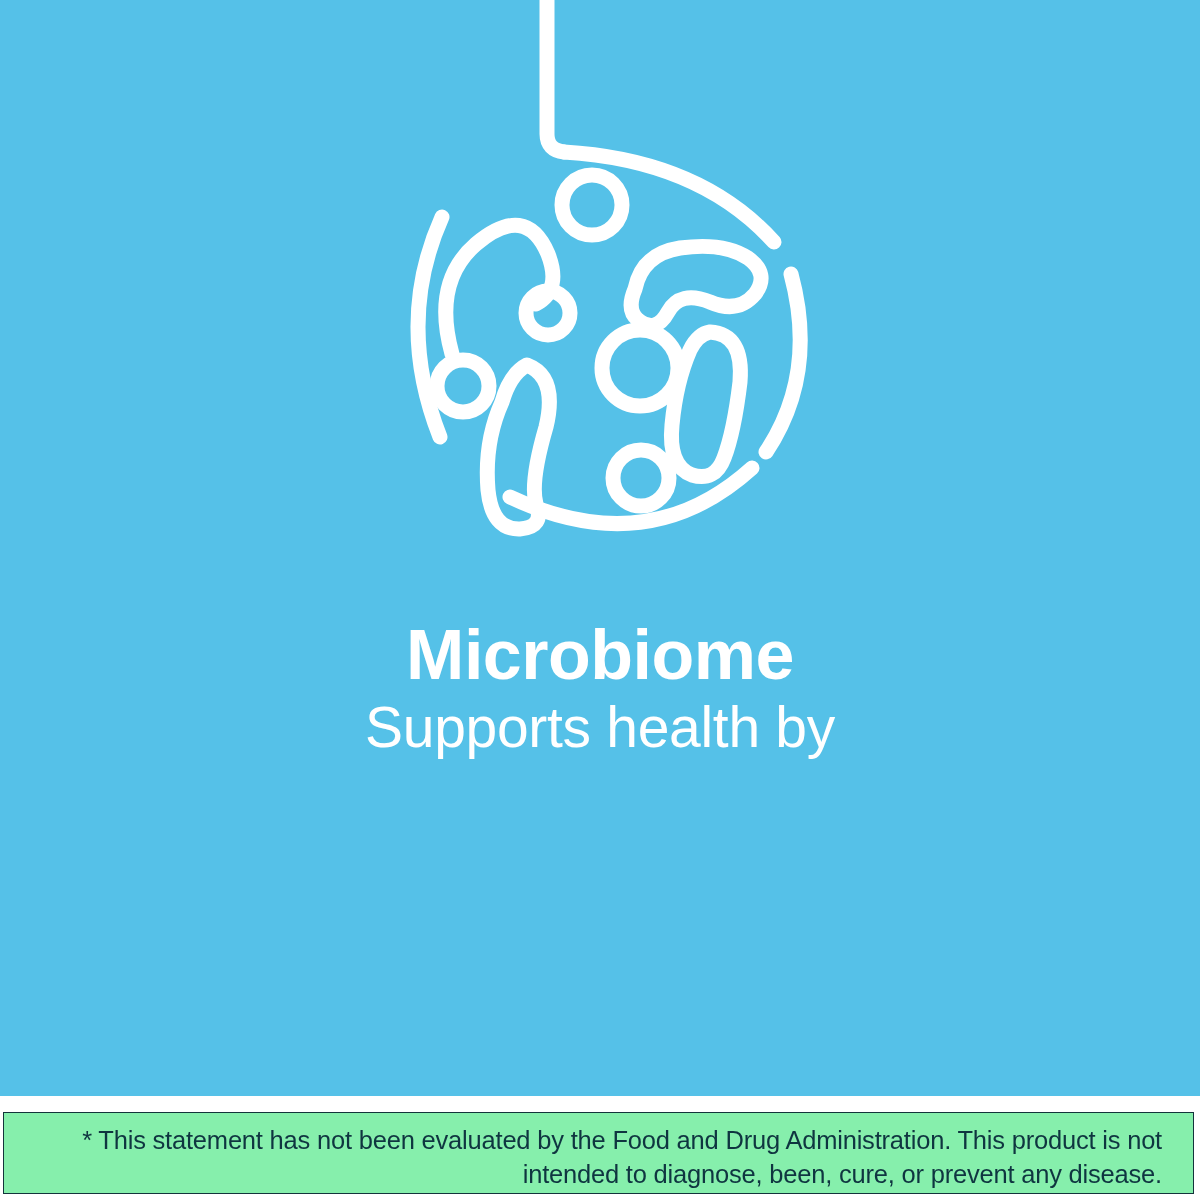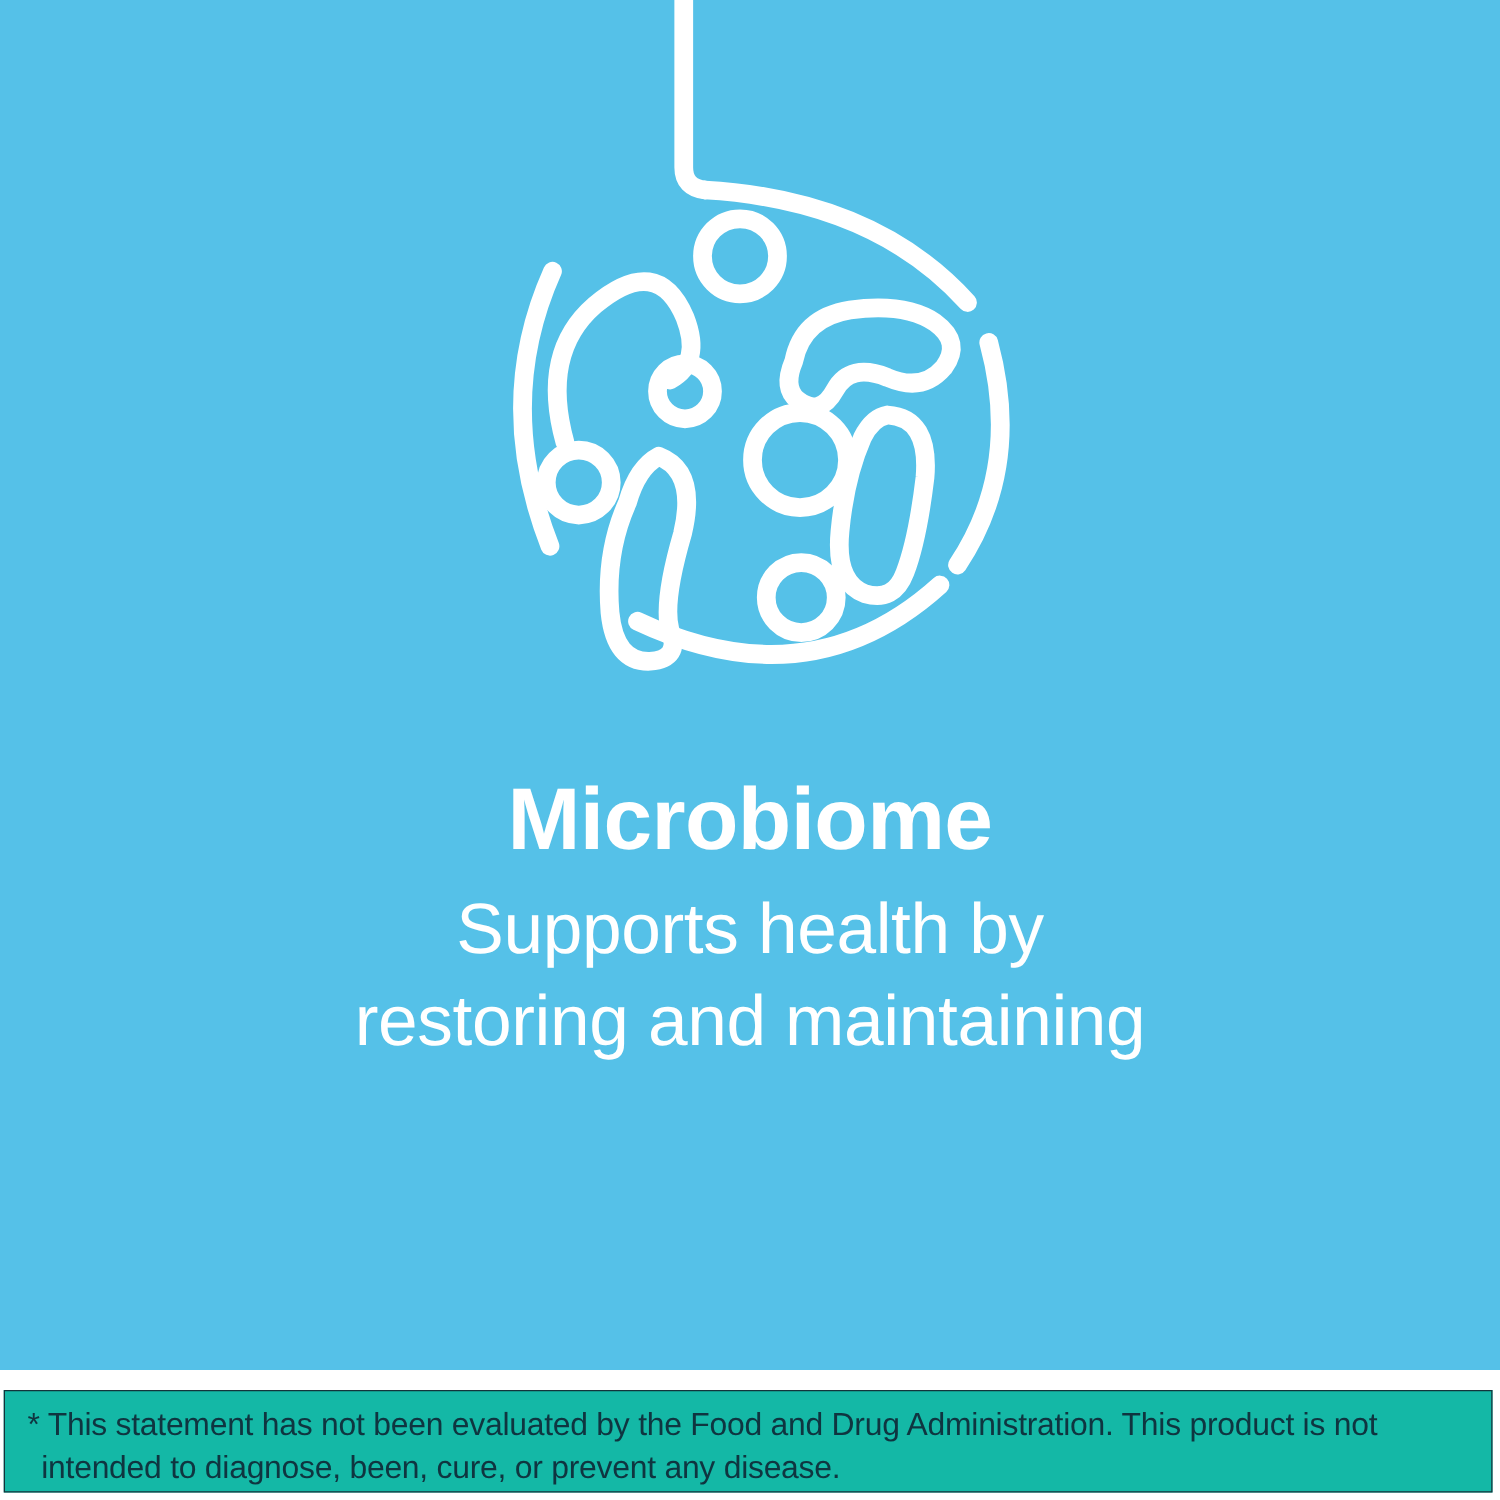--- a/index.html
+++ b/index.html
@@ -57,21 +57,21 @@
     font-size: 70px;
     font-weight: 700;
     color: #ffffff;
     letter-spacing: -0.5px;
     line-height: 1.0;
     margin: 0;
     padding: 0;
   }
 
   #subtitle {
-    margin: 16px;
+    margin: 0;
     padding: 0;
     font-size: 57px;
     font-weight: 400;
     color: #ffffff;
     line-height: 1.30;
     letter-spacing: -0.3px;
   }
   #subtitle .sub-line {
     display: block;
     white-space: nowrap;
@@ -92,21 +92,22 @@
   }
 
   #disclaimer-box {
     position: absolute;
     left: 3px;
     top: 1112px;
     width: 1191px;
     height: 82px;
     box-sizing: border-box;
     border: 1px solid #13343b;
-    background: #14b8a6;
+    background: #86efac;
+    text-align: right;
   }
 
   #disclaimer-text {
     position: absolute;
     left: 18px;
     top: 11px;
     width: 1140px;
     font-size: 25.5px;
     line-height: 1.32;
     color: #0f3540;
@@ -158,21 +159,20 @@
 
         <circle cx="261" cy="496" r="28"></circle>
       </svg>
     </div>
 
     <div id="text-block">
       <h1 id="title">Microbiome</h1>
 
       <p id="subtitle">
         <span class="sub-line">Supports health by</span>
-        <span class="sub-line">restoring and maintaining</span>
       </p>
     </div>
 
   </div>
 
   <div id="footer-gap"></div>
 
   <div id="disclaimer-box">
     <div id="disclaimer-text">
       <span class="d-line">* This statement has not been evaluated by the Food and Drug Administration. This product is not</span>

